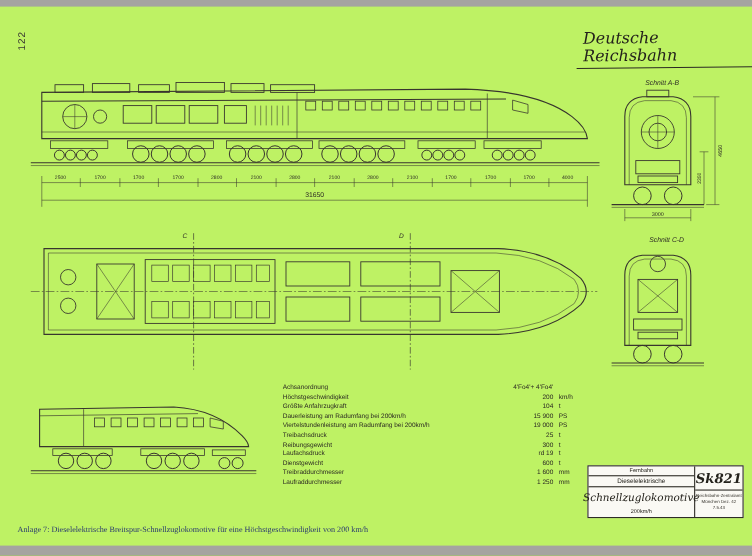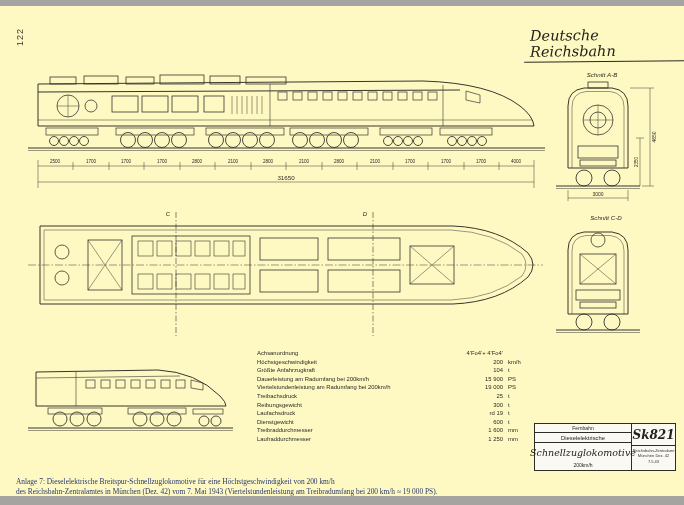--- a/index.html
+++ b/index.html
@@ -1,18 +1,18 @@
 <!DOCTYPE html>
 <html><head>
 <meta charset="utf-8">
 <style>
   *{margin:0;padding:0;box-sizing:border-box}
   html,body{background:#8f8f8d}
   body{font-family:"Liberation Sans",sans-serif}
-  .stage{position:relative;width:684px;height:505px;background:#fef9c3;overflow:hidden;margin:0 auto}
+  .stage{position:relative;width:684px;height:505px;background:#bef264;overflow:hidden;margin:0 auto}
   .abs{position:absolute}
   .strip{position:absolute;left:0;width:684px;background:#a5a4a0}
   svg{overflow:visible;display:block}
   svg text{font-family:"Liberation Sans",sans-serif;fill:#2c2a24}
   .ink{stroke:#38352e;fill:none}
   .page-num{font-size:9px;color:#3a3832;transform:rotate(-90deg);transform-origin:top left;letter-spacing:1px}
   .main-title{font-family:"DejaVu Serif",serif;font-style:italic;font-size:14.5px;color:#24221c;
     border-bottom:1.6px solid #2a2822;padding:0 6px 2px 6px;transform:rotate(-0.6deg)}
   
   .spec-table{width:272px;font-size:5.9px;color:#2b2922;line-height:8.6px}
@@ -375,16 +375,15 @@
       <div class="tb-small">
         <div>Reichsbahn-Zentralamt</div>
         <div>München Dez. 42</div>
         <div>7.5.43</div>
       </div>
     </div>
   </div>
 
   <div class="abs caption" style="left:16px;top:477px">
     <div>Anlage 7: Dieselelektrische Breitspur-Schnellzuglokomotive für eine Höchstgeschwindigkeit von 200 km/h</div>
-    <div>des Reichsbahn-Zentralamtes in München (Dez. 42) vom 7. Mai 1943 (Viertelstundenleistung am Treibradumfang bei 200 km/h ≈ 19 000 PS).</div>
   </div>
 
 </div>
 
 </body></html>

